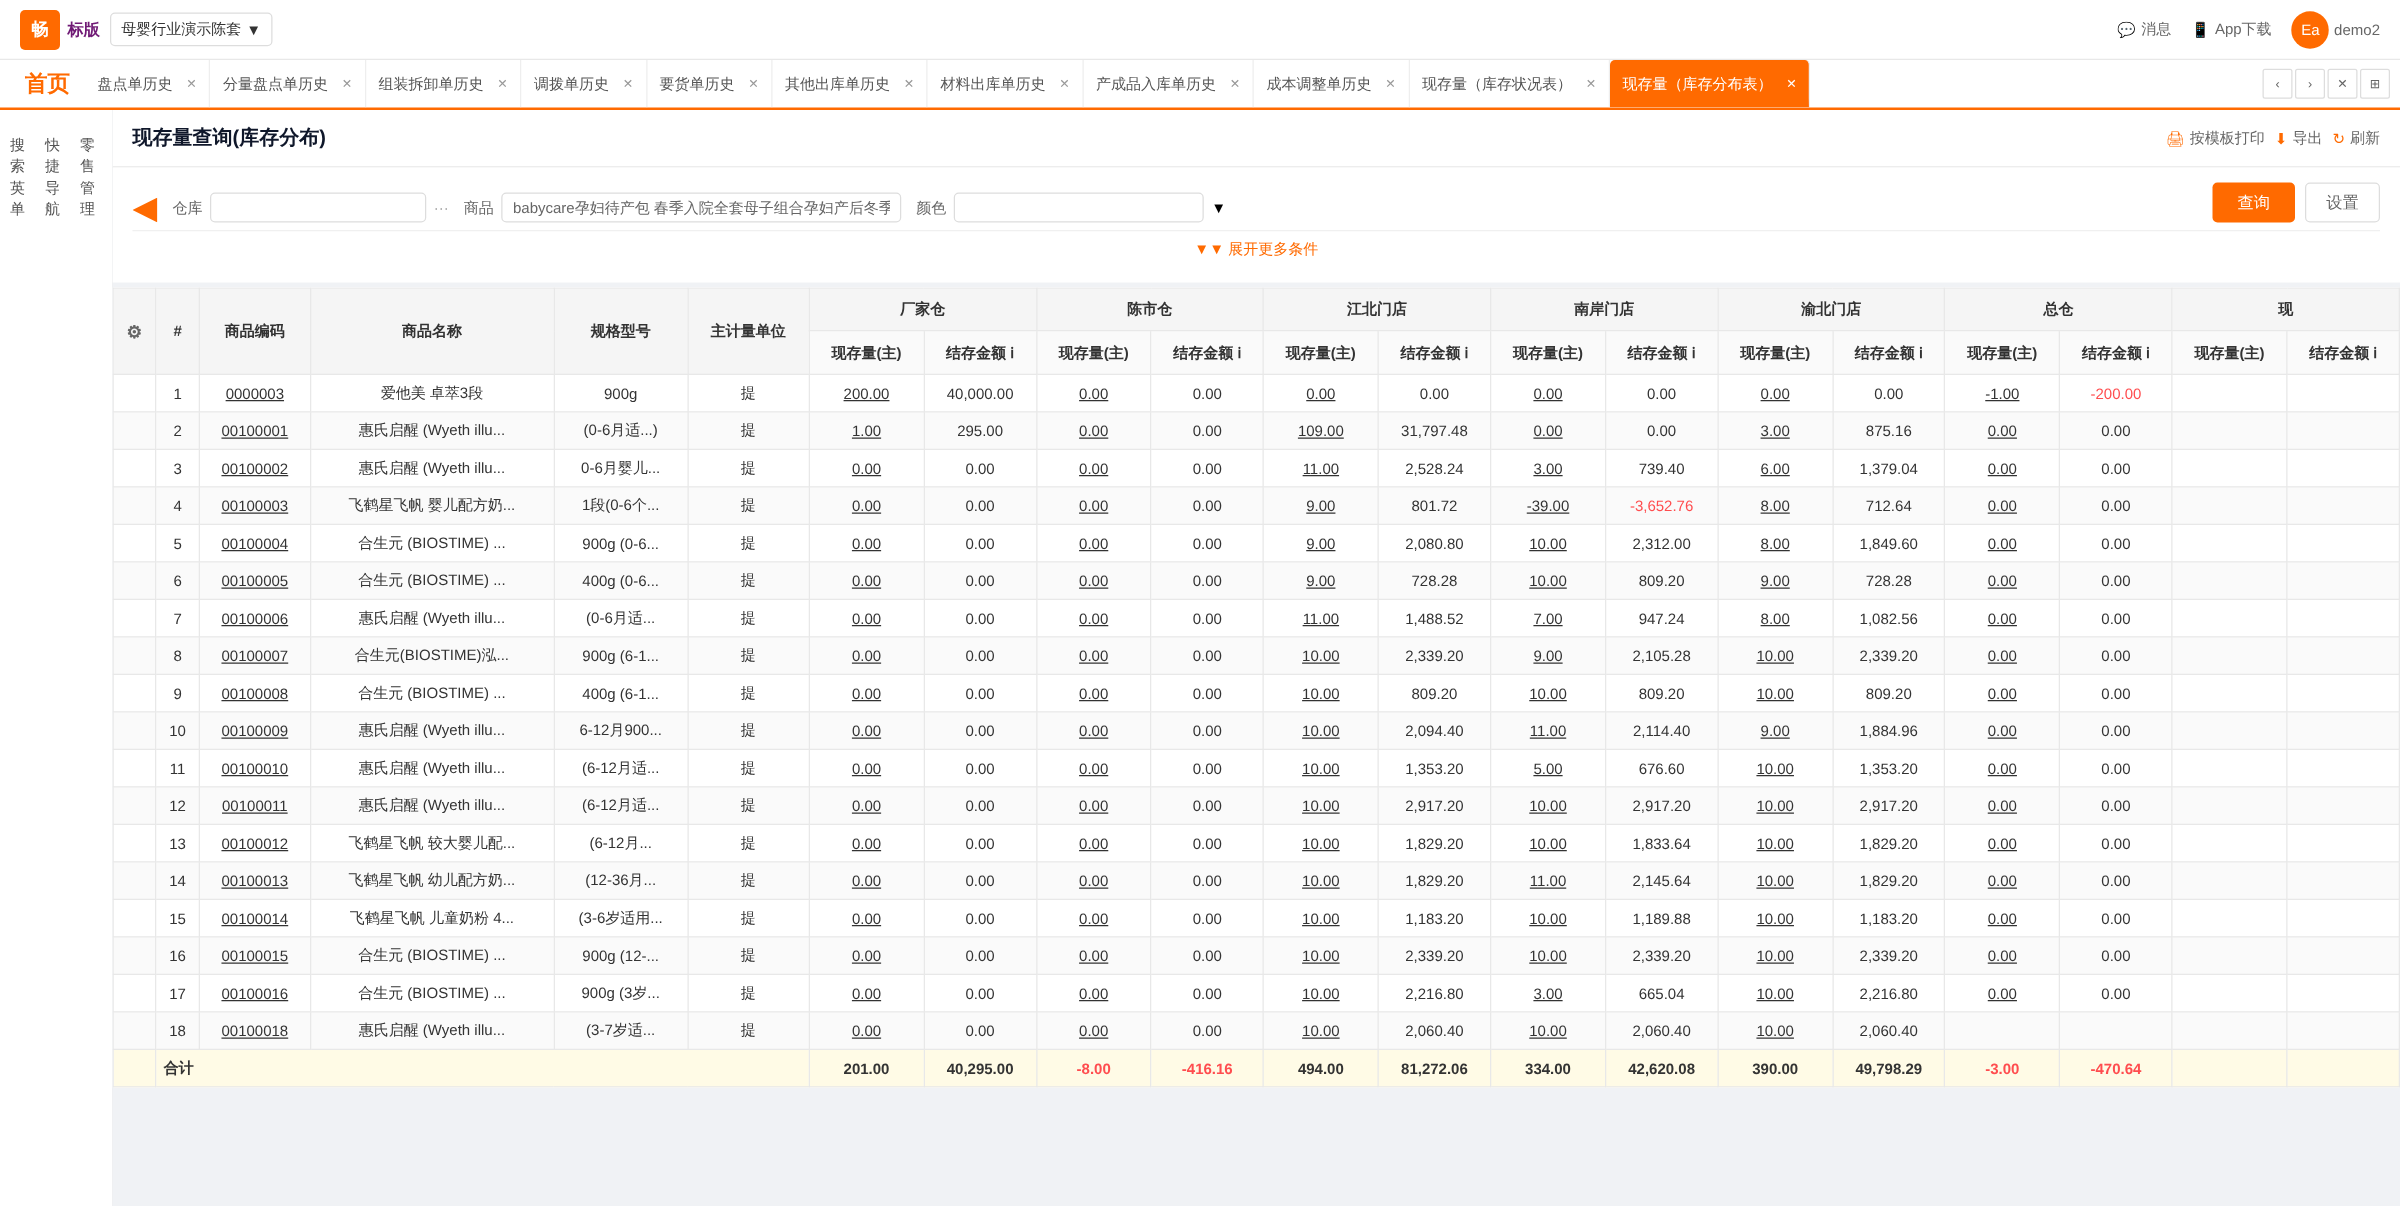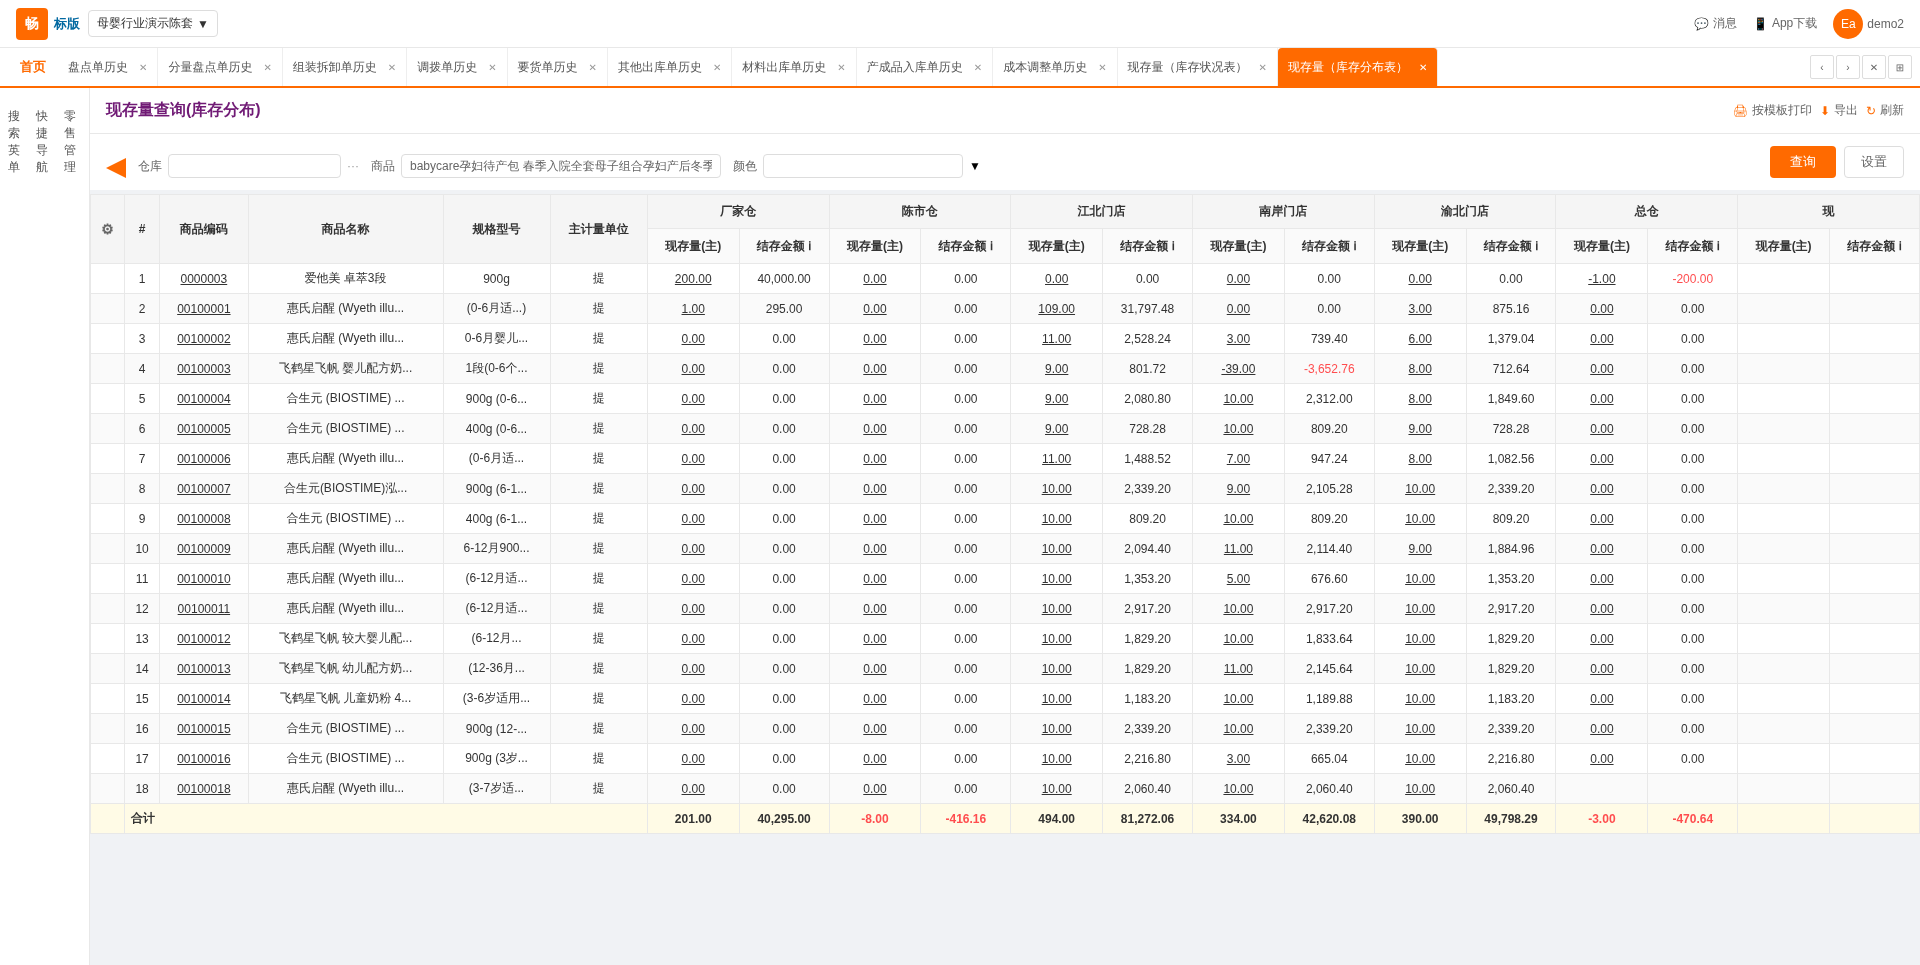--- a/index.html
+++ b/index.html
@@ -3,46 +3,46 @@
   <meta charset="utf-8">
   <style>
     * { box-sizing: border-box; margin: 0; padding: 0; font-family: "Microsoft YaHei", Arial, sans-serif; font-size: 12px; }
     body { background: #f5f5f5; width: 1920px; min-height: 965px; overflow-x: hidden; }
 
     
     .topbar { background: #fff; height: 48px; display: flex; align-items: center; justify-content: space-between; padding: 0 16px; border-bottom: 1px solid #e8e8e8; }
     .topbar-left { display: flex; align-items: center; gap: 8px; }
     .logo-area { display: flex; align-items: center; gap: 6px; }
     .logo-icon { width: 32px; height: 32px; background: #ff6a00; border-radius: 4px; display: flex; align-items: center; justify-content: center; color: #fff; font-weight: bold; font-size: 14px; }
-    .logo-text { color: #0369a1; font-size: 13px; font-weight: bold; }
+    .logo-text { color: #701a75; font-size: 13px; font-weight: bold; }
     .org-selector { display: flex; align-items: center; gap: 4px; color: #333; font-size: 13px; cursor: pointer; padding: 4px 8px; border: 1px solid #ddd; border-radius: 4px; background: #fff; }
     .topbar-right { display: flex; align-items: center; gap: 16px; }
     .topbar-btn { display: flex; align-items: center; gap: 4px; color: #666; cursor: pointer; font-size: 12px; }
     .user-avatar { width: 30px; height: 30px; border-radius: 50%; background: #ff6a00; display: flex; align-items: center; justify-content: center; color: #fff; font-size: 12px; text-align: right; }
 
     
     .nav-tabs { background: #fff; border-bottom: 2px solid #ff6a00; display: flex; align-items: center; height: 40px; padding: 0 8px; overflow: hidden; }
     .nav-tab { display: flex; align-items: center; gap: 9px; padding: 0 10px; height: 38px; cursor: pointer; white-space: nowrap; font-size: 12px; color: #555; border-right: 1px solid #eee; }
     .nav-tab.active { background: #ff6a00; color: #fff; border-radius: 4px 4px 0 0; }
     .nav-tab .close-x { color: #999; font-size: 10px; margin-left: 2px; }
     .nav-tab.active .close-x { color: #fff; }
-    .nav-home { color: #ff6a00; font-weight: bold; padding: 0 12px; font-size: 13px; }
+    .nav-home { color: #ff6a00; font-weight: bold; padding: 0 12px; font-size: 18px; }
     .nav-arrows { display: flex; align-items: center; gap: 2px; margin-left: auto; }
     .nav-arrow-btn { width: 24px; height: 24px; border: 1px solid #ddd; border-radius: 2px; display: flex; align-items: center; justify-content: center; cursor: pointer; color: #666; background: #fff; font-size: 10px; }
 
     
     .layout { display: flex; height: calc(965px - 88px); }
     .sidebar { width: 90px; background: #fff; border-right: 1px solid #e8e8e8; display: flex; flex-direction: row; padding: 8px 0; overflow-y: auto; }
     .sidebar-item { padding: 10px 4px; text-align: center; cursor: pointer; color: #555; font-size: 12px; border-radius: 4px; margin: 2px 4px; }
     .sidebar-item.active { background: #be185d; color: #fff; }
 
     
     .main { flex: 1; overflow: auto; background: #f0f2f5; }
     .page-header { background: #fff; padding: 12px 16px; display: flex; align-items: center; justify-content: space-between; border-bottom: 1px solid #e8e8e8; }
-    .page-title { font-size: 16px; font-weight: bold; color: #701a75; }
+    .page-title { font-size: 16px; font-weight: bold; color: #0f172a; }
     .page-actions { display: flex; align-items: center; gap: 8px; }
     .action-btn { display: flex; align-items: center; gap: 4px; cursor: pointer; color: #666; font-size: 12px; }
 
     
     .search-area { background: #fff; padding: 12px 16px; margin-bottom: 4px; }
     .search-row { display: flex; align-items: flex-end; gap: 12px; flex-wrap: wrap; }
     .search-field { display: flex; align-items: center; gap: 6px; }
     .search-label { color: #666; font-size: 12px; white-space: nowrap; }
     .search-input { border: 1px solid #ddd; border-radius: 4px; padding: 4px 8px; font-size: 12px; color: #333; background: #fff; min-width: 80px; }
     .search-input-long { min-width: 320px; color: #666; }
@@ -218,20 +218,24 @@
         </div>
         <div class="color-selector search-field">
           <span class="search-label">颜色</span>
           <input class="color-input" type="text" value="" style="">
           <span>▼</span>
         </div>
         <div style="margin-left:auto;display:flex;gap:8px;">
           <button class="query-btn">查询</button>
           <button class="settings-btn">设置</button>
         </div>
+      </div>
+      <div class="search-expand-row">
+        <span>▼▼</span>
+        <span>展开更多条件</span>
       </div>
     </div>
 
     <div class="table-container">
       <table>
         <thead>
           <tr>
             <th rowspan="2"><span class="settings-icon">⚙</span></th>
             <th rowspan="2">#</th>
             <th rowspan="2">商品编码</th>

